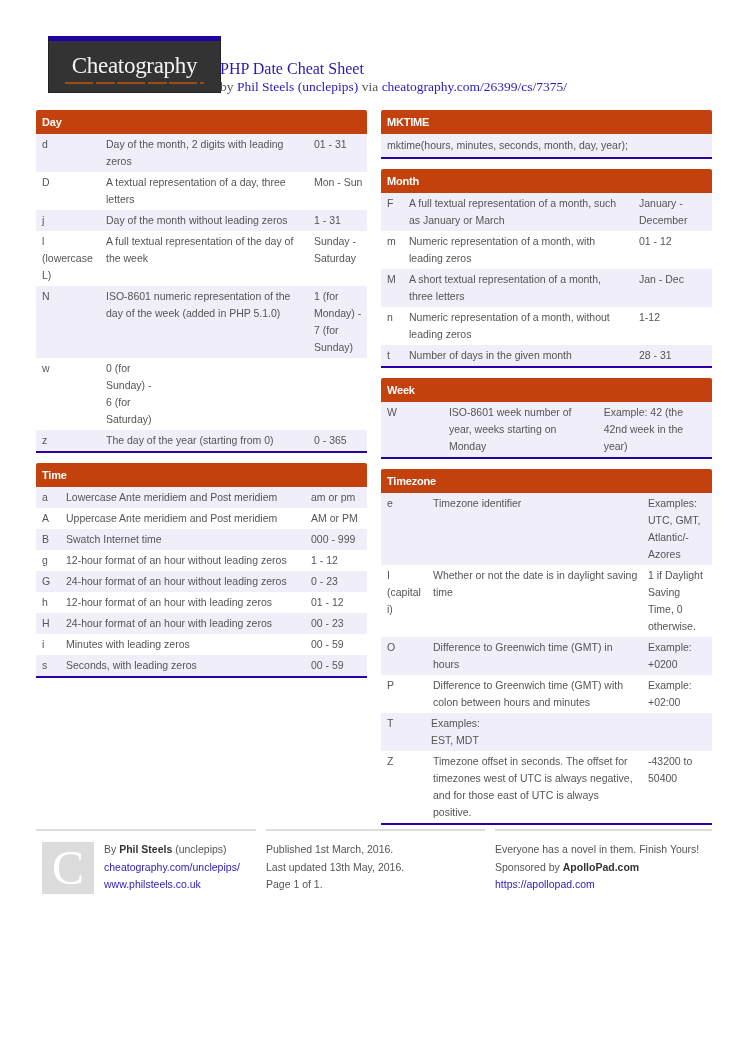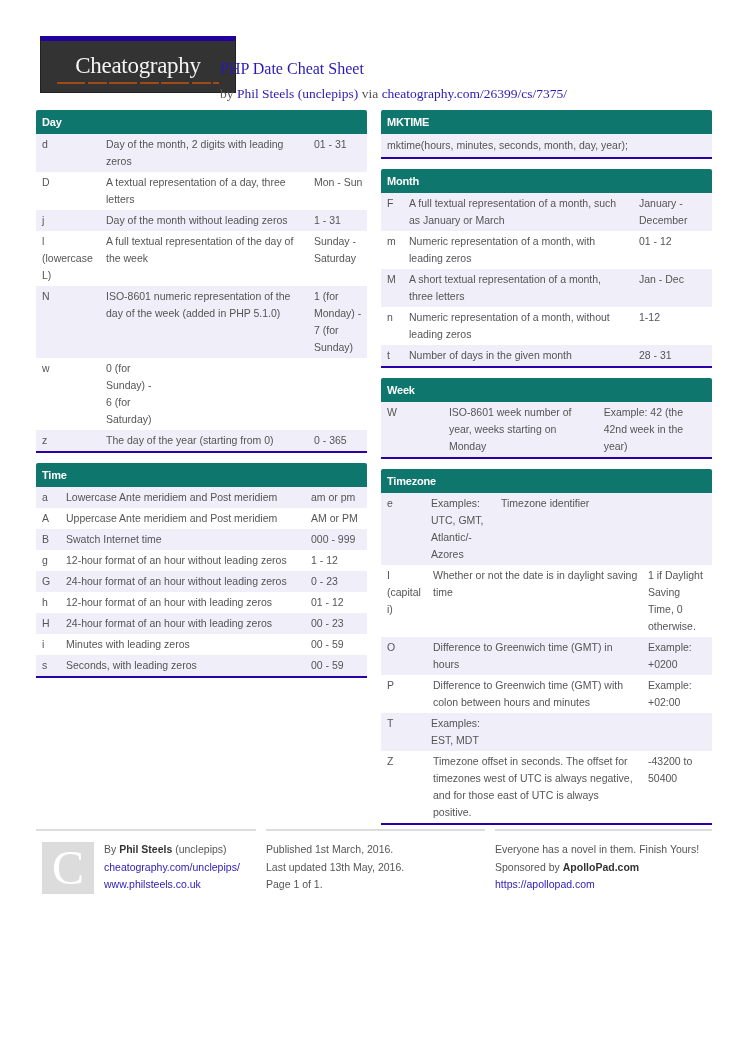--- a/index.html
+++ b/index.html
@@ -1,33 +1,33 @@
 <!DOCTYPE html>
 <html><head>
   <meta charset="utf-8">
   <style>
     * { box-sizing: border-box; margin: 0; padding: 0; }
     html, body { width: 750px; height: 1061px; background: #ffffff; }
     body { position: relative; font-family: "Liberation Sans", sans-serif; color: #555555; font-size: 10.5px; overflow: hidden; }
 
     .header { position: absolute; left: 36px; top: 36px; height: 58px; width: 680px; }
-    .logo { position: absolute; left: 4px; top: 0; width: 196px; height: 57px; background: #333333; border-top: 5px solid #2b00a3; border: 1px solid #222; border-top: 5px solid #2300a0; }
+    .logo { position: absolute; left: 12px; top: 0; width: 173px; height: 57px; background: #333333; border-top: 5px solid #2b00a3; border: 1px solid #222; border-top: 5px solid #2300a0; }
     .logo-text { position: absolute; left: 0; right: 0; top: 12px; text-align: center; font-family: "Liberation Serif", serif; font-size: 23px; color: #f4f4f4; letter-spacing: -0.3px; }
     .logo-underline { position: absolute; left: 16px; right: 16px; top: 41px; height: 2px; background: repeating-linear-gradient(90deg, #a04b16 0 28px, transparent 28px 31px, #a04b16 31px 50px, transparent 50px 52px); }
     .title-block { position: absolute; left: 184px; top: 24px; font-family: "Liberation Serif", serif; }
     .title { font-size: 16px; color: #2a1ab5; }
-    .byline { font-size: 13.5px; color: #555; margin-top: 8px; }
+    .byline { font-size: 13.5px; color: #555; margin-top: 1px; }
     .byline a { color: #2a1ab5; text-decoration: none; }
 
     .col { position: absolute; top: 110px; width: 331px; }
     .col-left { left: 36px; }
     .col-right { left: 381px; }
 
     .section { margin-bottom: 10px; border-bottom: 2px solid #2a00a8; }
-    .section-head { background: #0f766e; color: #ffffff; font-weight: bold; font-size: 11px; padding: 6px 6px; height: 24px; border-radius: 2px 2px 0 0; letter-spacing: -0.2px; }
+    .section-head { background: #c2410c; color: #ffffff; font-weight: bold; font-size: 11px; padding: 6px 6px; height: 24px; border-radius: 2px 2px 0 0; letter-spacing: -0.2px; }
     .row { display: flex; line-height: 17px; padding: 2px 0 2px 0; }
     .row:nth-child(odd) { background: #ffffff; }
     .row.odd { background: #efeef9; }
     .row.even { background: #ffffff; }
     .cell { padding: 0 6px; color: #555; }
 
     .day .c1 { width: 64px; }
     .day .c2 { width: 208px; padding-left: 6px; }
     .day .c3 { width: 59px; padding-left: 6px; padding-right: 2px; }
 
@@ -212,22 +212,22 @@
           <div class="cell c2">ISO-8601 week number of year, weeks starting on Monday</div>
           <div class="cell c3">Example: 42 (the 42nd week in the year)</div>
         </div>
       </div>
   </div>
   <div class="section tz">
     <div class="section-head">Timezone</div>
     <div>
         <div class="row odd">
           <div class="cell c1">e</div>
+          <div class="cell c2">Timezone identifier</div>
           <div class="cell c3">Examples: UTC, GMT, Atlantic/-Azores</div>
-          <div class="cell c2">Timezone identifier</div>
         </div>
         <div class="row even">
           <div class="cell c1">I (capital i)</div>
           <div class="cell c2">Whether or not the date is in daylight saving time</div>
           <div class="cell c3">1 if Daylight Saving Time, 0 otherwise.</div>
         </div>
         <div class="row odd">
           <div class="cell c1">O</div>
           <div class="cell c2">Difference to Greenwich time (GMT) in hours</div>
           <div class="cell c3">Example: +0200</div>

